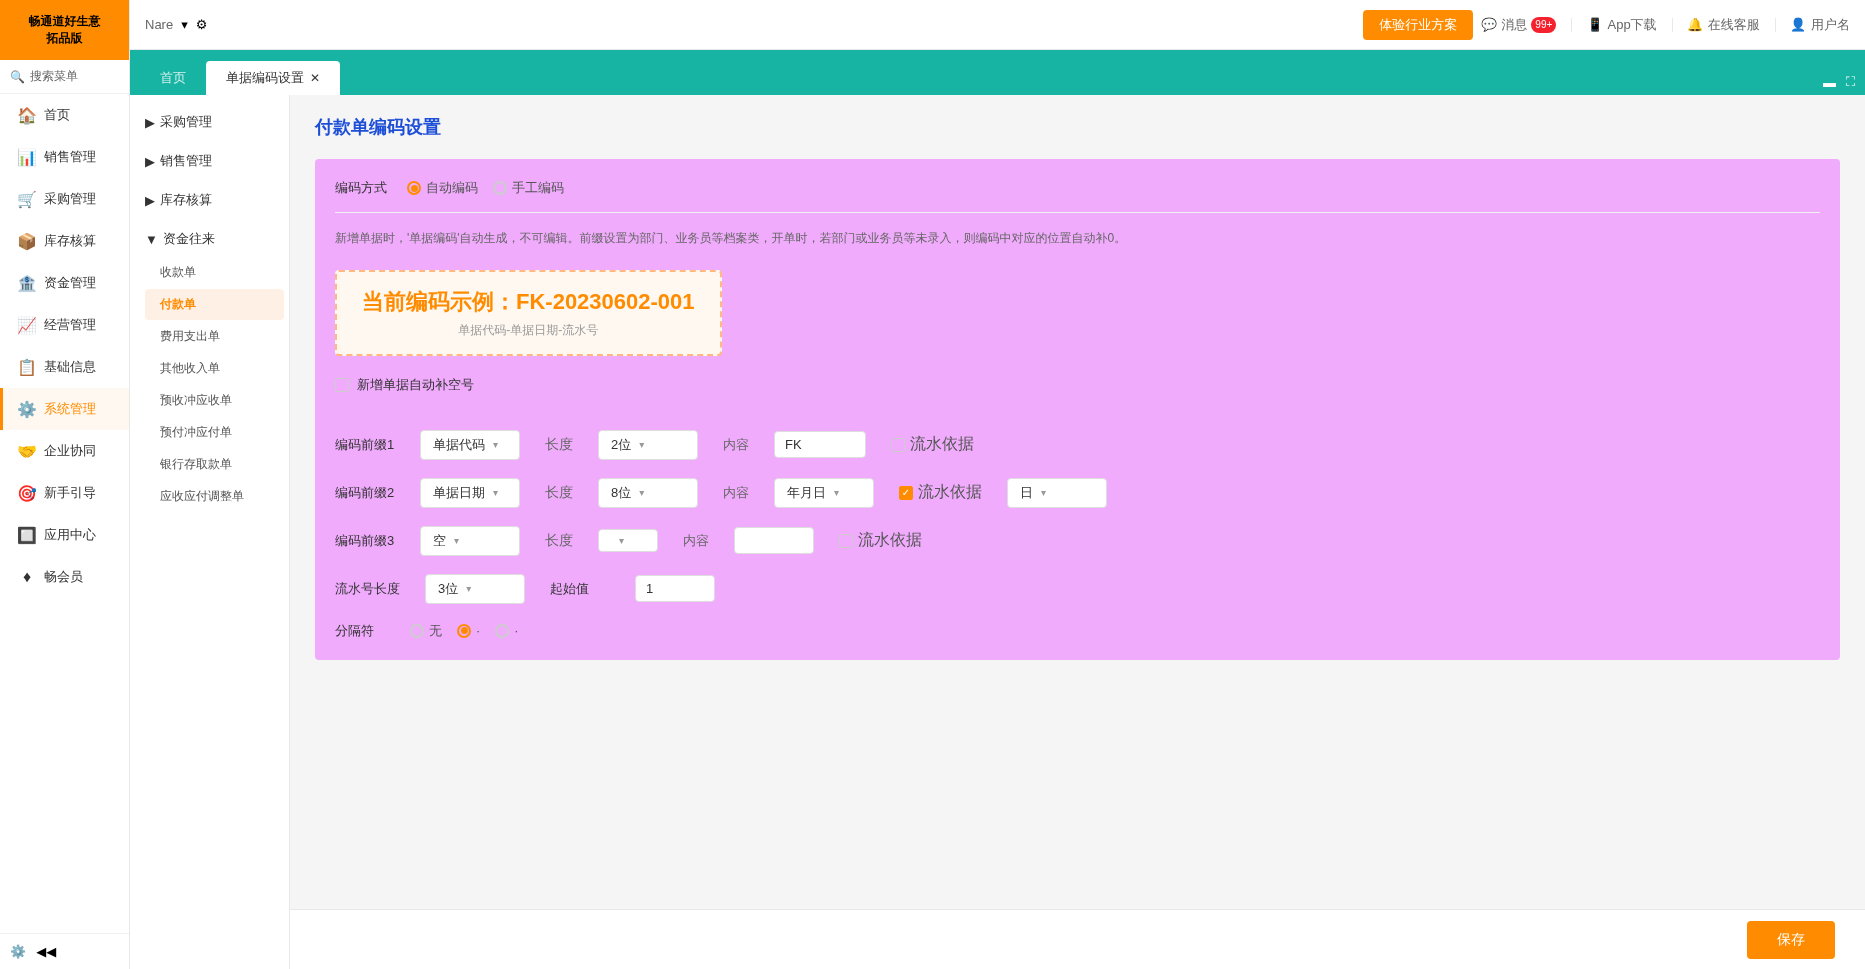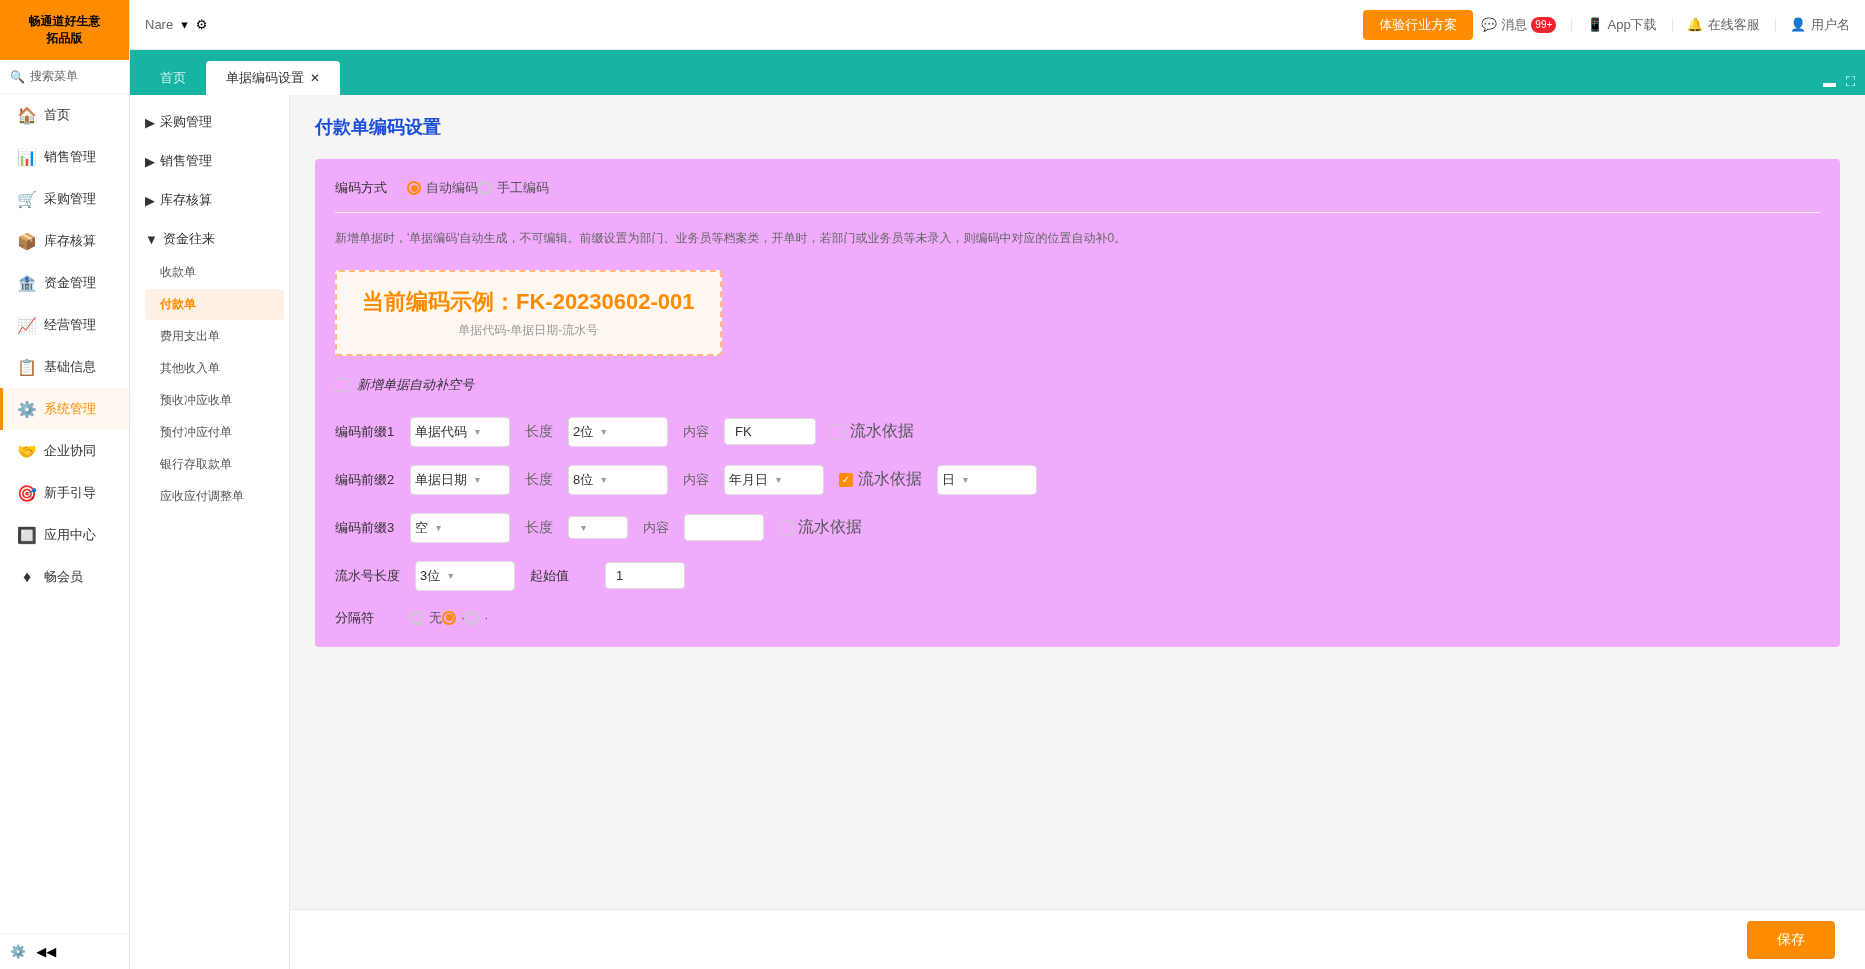--- a/index.html
+++ b/index.html
@@ -219,21 +219,21 @@
     }
     .encoding-method-row {
       display: flex;
       align-items: center;
       gap: 20px;
       margin-bottom: 15px;
       padding-bottom: 15px;
       border-bottom: 1px solid #f0f0f0;
     }
     .encoding-label { color: #333; font-size: 13px; }
-    .radio-group { display: flex; align-items: center; }
+    .radio-group { display: flex; align-items: center; gap: 15px; }
     .radio-item { display: flex; align-items: center; gap: 5px; cursor: pointer; font-size: 13px; color: #555; }
     .radio-dot {
       width: 14px; height: 14px; border-radius: 50%;
       border: 2px solid #ccc;
       display: flex; align-items: center; justify-content: center;
     }
     .radio-dot.selected { border-color: #ff8c00; }
     .radio-dot.selected::after {
       content: '';
       width: 7px; height: 7px;
@@ -267,47 +267,46 @@
       font-size: 12px;
       color: #999;
       margin-top: 5px;
     }
 
     
     .auto-fill-row {
       display: flex;
       align-items: center;
       gap: 8px;
-      margin-bottom: 23px;
+      margin-bottom: 36px;
       font-size: 13px;
       color: #333;
-      font-style: italic;
     }
     .checkbox-box {
       width: 14px; height: 14px;
       border: 1px solid #ccc;
       border-radius: 2px;
       cursor: pointer;
     }
 
     
     .form-row {
       display: flex;
       align-items: center;
-      gap: 15px;
+      gap: 25px;
       margin-bottom: 18px;
       margin-top: 10px;
     }
     .form-label { color: #333; font-size: 13px; min-width: 60px; }
     .form-select {
       display: flex;
       align-items: center;
       border: 1px solid #ddd;
       border-radius: 4px;
-      padding: 5px 4px;
+      padding: 5px 12px;
       background: #fff;
       cursor: pointer;
       font-size: 13px;
       color: #333;
       gap: 8px;
       min-width: 100px;
     }
     .form-select-arrow { color: #999; font-size: 10px; }
     .form-input {
       border: 1px solid #ddd;

